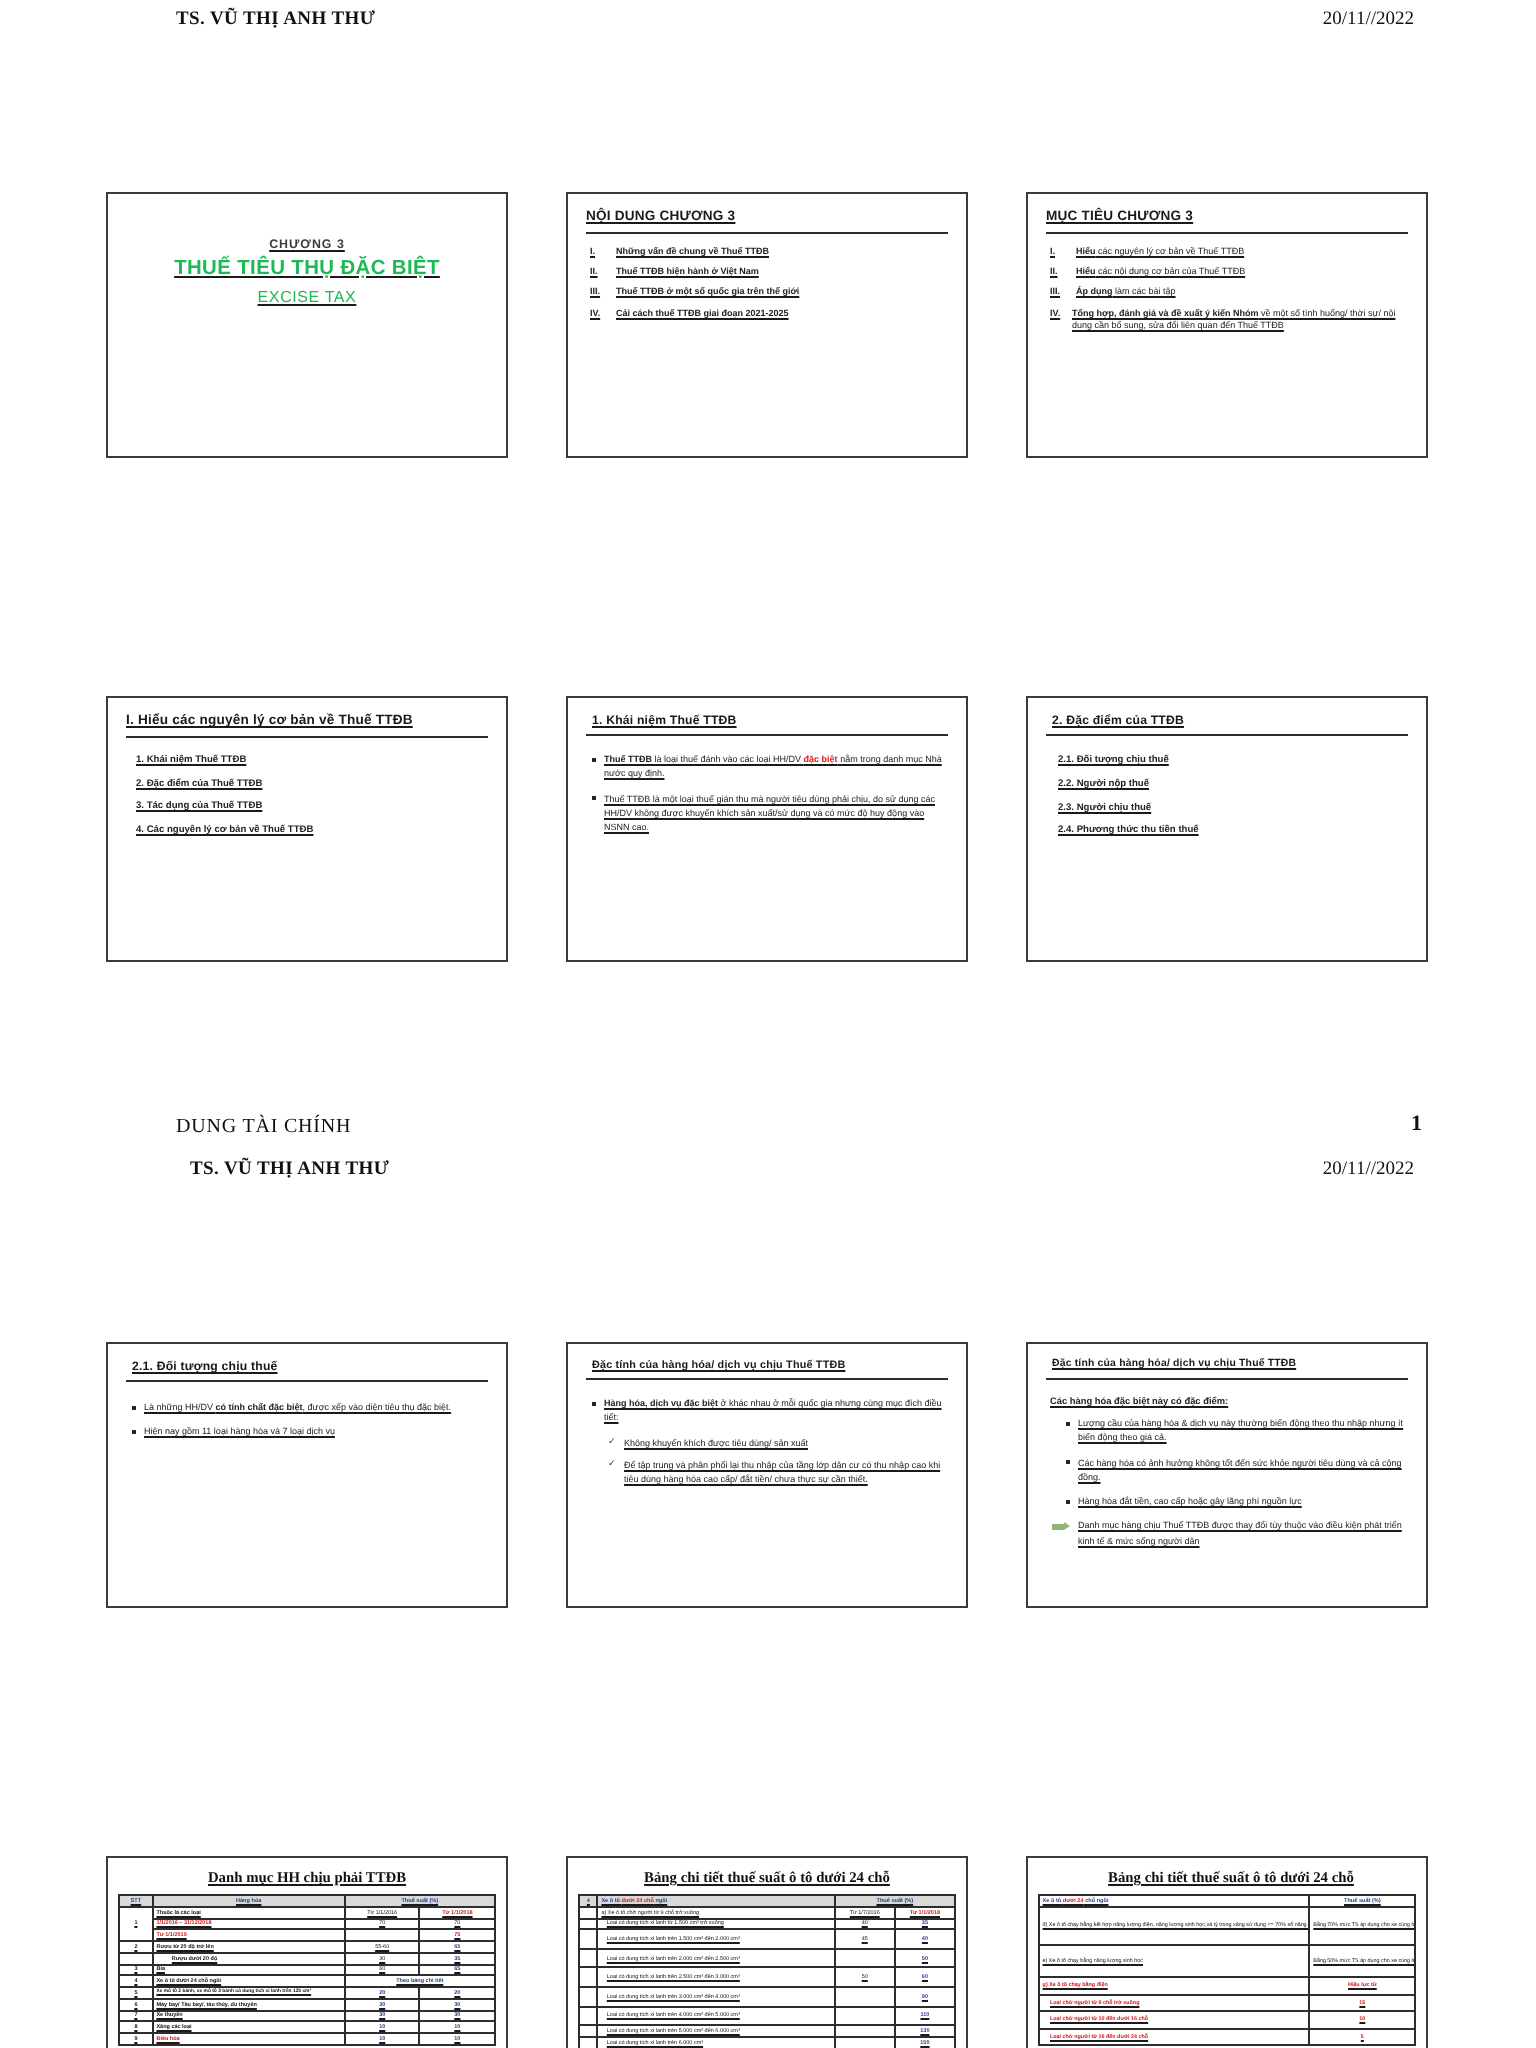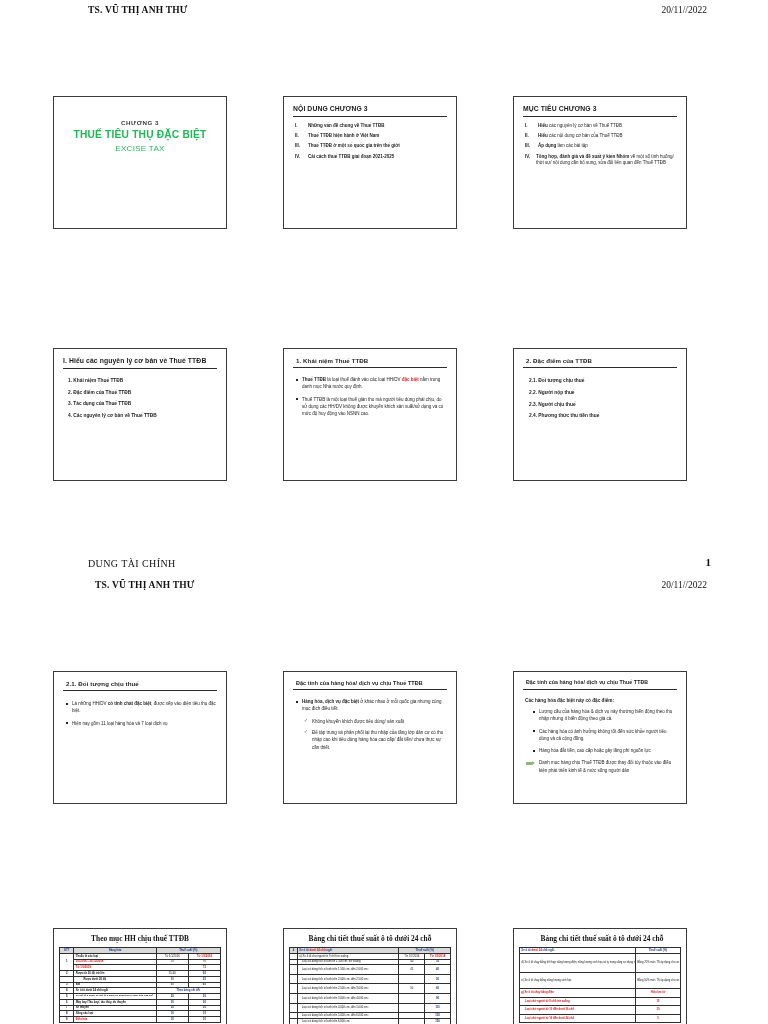--- a/index.html
+++ b/index.html
@@ -79,21 +79,21 @@
   }
 
   
   .slide {
     position: absolute;
     border: 1px solid #3a3a3a;
     background: #fff;
     box-sizing: border-box;
     overflow: hidden;
   }
-  .slide.w1 { width: 174px; height: 133px; }
+  .slide.w1 { width: 201px; height: 133px; text-decoration: underline; }
 
   .s-title {
     font-size: 6.1px;
     font-weight: bold;
     color: #1a1a1a;
     margin: 8px 9px 0 9px;
     letter-spacing: 0.1px;
     line-height: 1.15;
   }
   .s-title.bigger { font-size: 6.8px; }
@@ -408,21 +408,21 @@
       <span class="arrow-glyph">
         <span class="shaft"></span>
           <span class="head"></span>
       </span>
       <span>Danh mục hàng chịu Thuế TTĐB được thay đổi tùy thuộc vào điều kiện phát triển kinh tế &amp; mức sống người dân</span>
     </div>
   </div>
 </div>
 
 <div class="slide w1" style="left:53px; top:928px;">
-  <div class="tbl-title">Theo mục HH chịu thuế TTĐB</div>
+  <div class="tbl-title">Danh mục HH chịu phải TTĐB</div>
   <table class="t">
     <colgroup>
         <col style="width:9%">
         <col style="width:51%">
         <col style="width:20%">
         <col style="width:20%">
       </colgroup>
     <thead>
       <tr>
         <th>STT</th>

